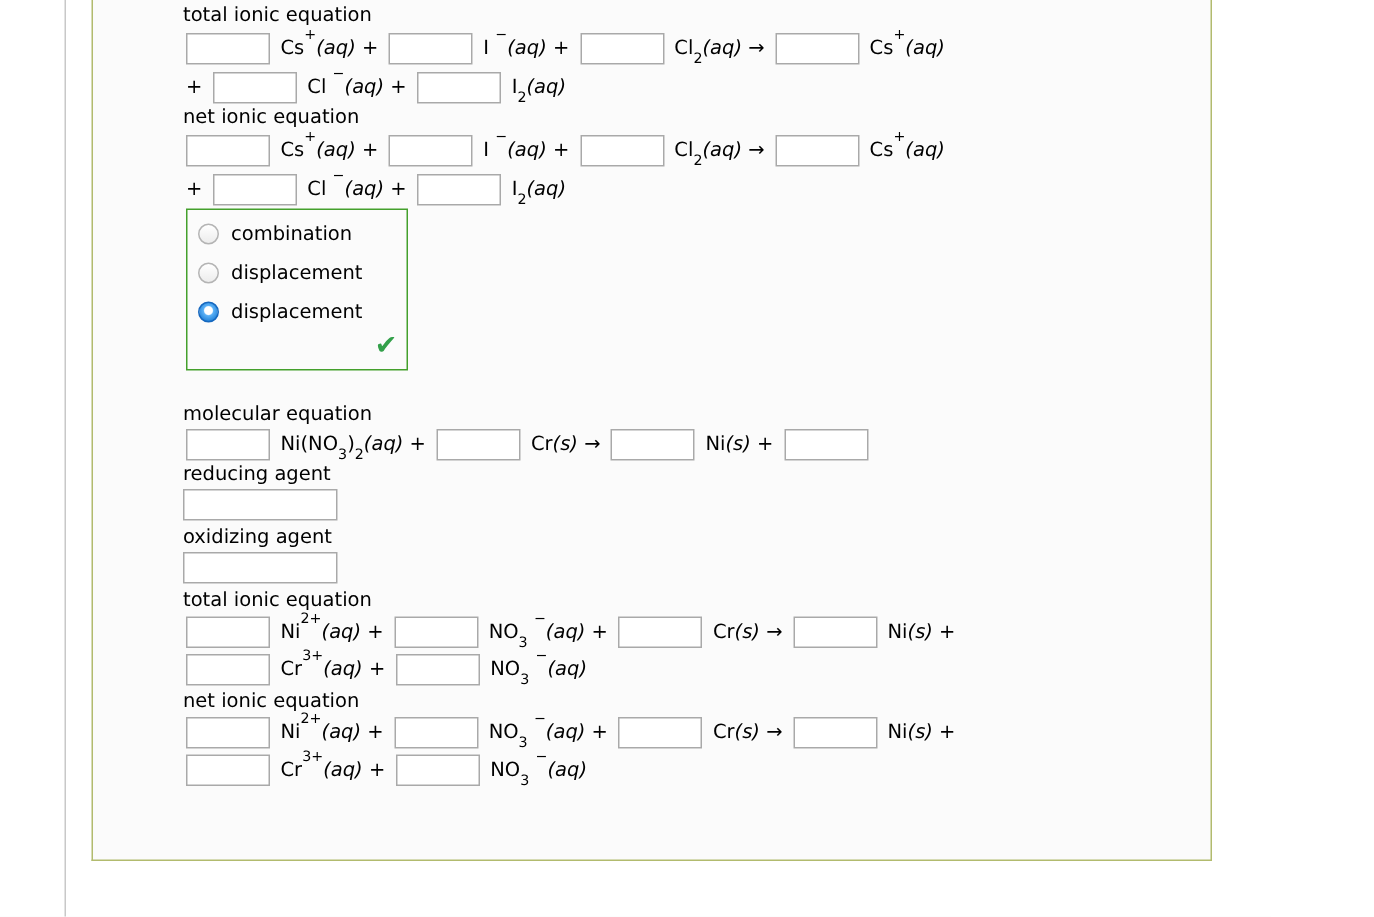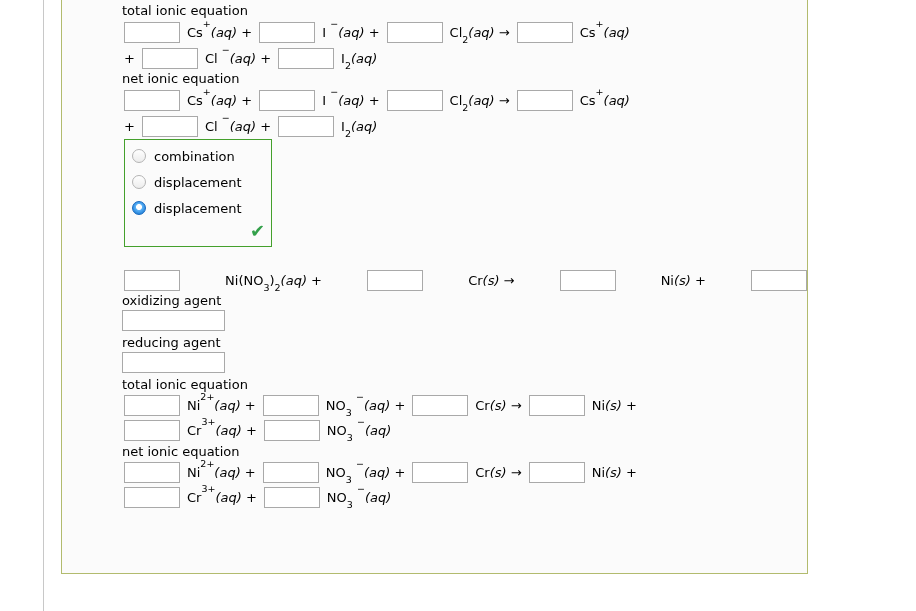--- a/index.html
+++ b/index.html
@@ -71,21 +71,21 @@
     width:14px;height:14px;border-radius:50%;
     border:1px solid #b4b4b4;
     background:linear-gradient(#ffffff,#ececec);
     margin:0;flex:0 0 auto;
   }
   .radio:checked{
     border-color:#1668bf;
     background:radial-gradient(circle at 50% 42%,#ffffff 0 2.6px,#5ab0f6 3.4px,var(--radio-blue) 7.5px);
   }
   .check{position:absolute;right:6px;bottom:6px;font-size:18px;line-height:1;color:var(--check);font-weight:bold;}
-  #mol-row{margin-bottom:2px;justify-content:space-between;}
+  #mol-row{margin-bottom:2px;}
   .cont-line{height:16px;line-height:16px;white-space:pre;}
   .agent .sec-label{margin-bottom:1px;}
   .agent .coef{display:block;margin-bottom:4px;}
 </style>
 </head>
 <body>
 
 <div class="v-rule"></div>
 
 <div class="panel">
@@ -141,40 +141,41 @@
           <span>displacement</span>
         </label>
         <label class="opt">
           <input type="radio" name="rxn-type" class="radio" checked="" style="">
           <span>displacement</span>
         </label>
       </div>
     <span class="check">✔</span>
   </div>
 
+  <div class="sec-label">molecular equation</div>
   <div id="mol-row" class="eq-row">
       <input type="text" class="coef" style="">
       <span class="frm">Ni(NO<sub>3</sub>)<sub>2</sub><i>(aq)</i> +</span>
       <input type="text" class="coef" style="">
       <span class="frm">Cr<i>(s)</i> →</span>
       <input type="text" class="coef" style="">
       <span class="frm">Ni<i>(s)</i> +</span>
       <input type="text" class="coef" style="">
     </div>
+
+  <div class="agent">
+    <div class="sec-label">reducing agent</div>
+    <input type="text" class="coef wide" style="">
+  </div>
 
   <div class="agent">
     <div class="sec-label">oxidizing agent</div>
     <input type="text" class="coef wide" style="">
   </div>
 
-  <div class="agent">
-    <div class="sec-label">reducing agent</div>
-    <input type="text" class="coef wide" style="">
-  </div>
-
   <div id="bottom-blocks">
       <div class="sec-label">total ionic equation</div>
       <div class="eq-row r1">
         <input type="text" class="coef" style="">
         <span class="frm">Ni<sup>2+</sup><i>(aq)</i> +</span>
         <input type="text" class="coef" style="">
         <span class="frm">NO<sub>3</sub> <sup>−</sup><i>(aq)</i> +</span>
         <input type="text" class="coef" style="">
         <span class="frm">Cr<i>(s)</i> →</span>
         <input type="text" class="coef" style="">

